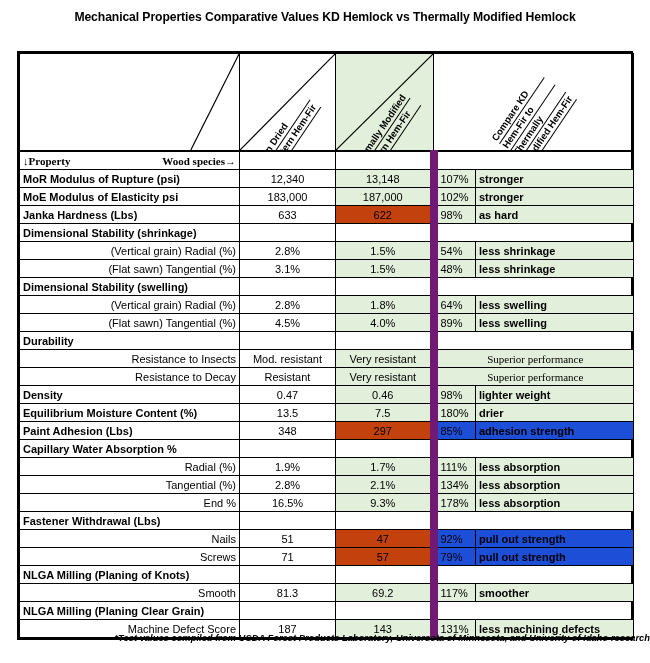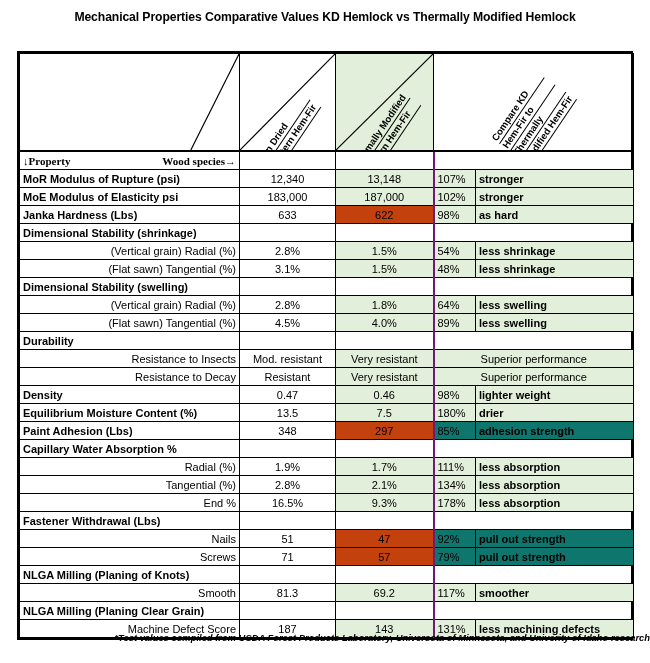--- a/index.html
+++ b/index.html
@@ -133,43 +133,44 @@
   td.prop.sub {
     font-weight: normal;
     text-align: right;
     font-size: 11px;
   }
   td.num {
     text-align: center;
     font-size: 11px;
   }
   td.num.kd { border-right: 1px solid #000; }
-  td.num.tm { border-right: 2px solid #701a75; }
+  td.num.tm { border-right: 8px solid #701a75; }
   td.pct {
     text-align: left;
     font-size: 11px;
     padding-left: 4px;
     border-right: none;
   }
   td.desc {
     text-align: left;
     font-size: 11px;
     padding-left: 10px;
     border-left: none;
     border-right: 2px solid #000;
     font-weight: bold;
   }
   td.span-cmp {
     text-align: center;
     font-size: 11px;
     border-right: 2px solid #000;
+    font-family: Liberation Serif, serif;
   }
   td.blank { }
   .green  { background: #e2efda; }
-  .orange { background: #0f766e; }
+  .orange { background: #1d4ed8; }
   .white  { background: #c2410c; margin-top: 43px; }
 
   tr.section td.prop { font-weight: bold; text-align: left; }
 
   .footnote {
     position: absolute;
     left: 0;
     top: 632px;
     width: 650px;
     text-align: right;

